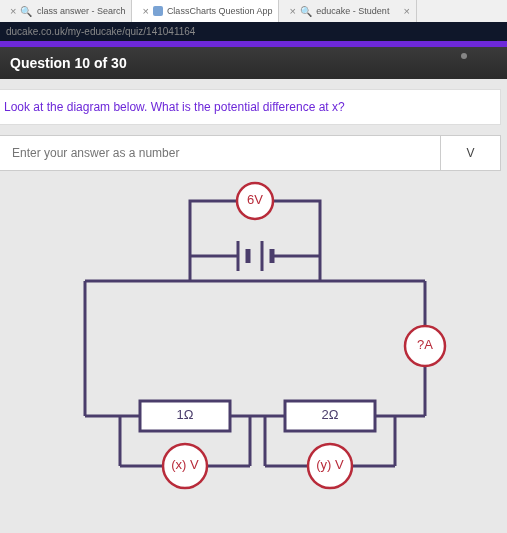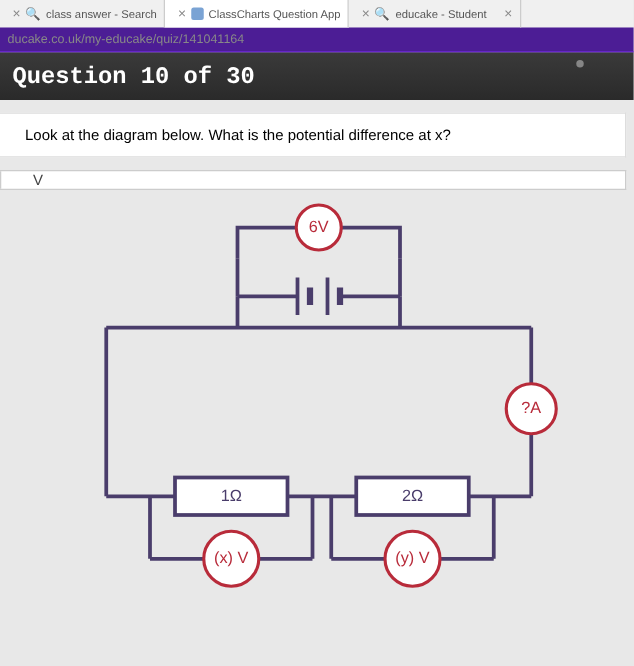--- a/index.html
+++ b/index.html
@@ -26,49 +26,48 @@
     padding: 0 6px;
     border-right: 1px solid #ccc;
     height: 100%;
     white-space: nowrap;
   }
   .tab.active { background: #fff; }
   .tab-close { color: #888; font-size: 11px; margin-left: 4px; cursor: pointer;}
   .search-icon { font-size: 10px; color: #888; }
   .favicon { width:10px; height:10px; display:inline-block; }
   .urlbar {
-    background: #4c1d95;
+    background: #0f172a;
     font-size: 10px;
     color: #888;
     padding: 4px 6px;
-    border-bottom: 1px solid #6d28d9;
+    border-bottom: 6px solid #6d28d9;
   }
   .question-bar {
     background: linear-gradient(#3a3a3a,#2a2a2a);
     color: #fff;
     padding: 8px 10px;
-    font-size: 19px;
+    font-size: 14px;
     font-weight: bold;
     position: relative;
-    font-family: Liberation Mono, monospace;
   }
   .question-bar::after{
     content:"";
     position:absolute;
     right:40px; top:6px;
     width:6px;height:6px;border-radius:50%;
     background:rgba(255,255,255,.4);
     box-shadow: 60px 10px 0 rgba(255,255,255,.2), 120px -2px 0 rgba(255,255,255,.15);
   }
   .prompt-area {
     background: #fff;
     margin: 10px 6px 0 0;
-    padding: 10px 20px;
+    padding: 10px 4px;
     font-size: 12px;
-    color: #000000;
+    color: #6d28d9;
     border: 1px solid #ddd;
     border-left: none;
   }
   .answer-row {
     display: flex;
     margin: 10px 6px 0 0;
     border: 1px solid #ccc;
     border-left: none;
     background: #fff;
   }
@@ -129,20 +128,21 @@
 
 <div class="question-bar">
   <span>Question 10 of 30</span>
 </div>
 
 <div class="prompt-area">
   <span>Look at the diagram below. What is the potential difference at x?</span>
 </div>
 
 <div class="answer-row">
+  <input class="answer-input" type="text" placeholder="Enter your answer as a number" style="">
   <div class="unit-box">
     <span>V</span>
   </div>
 </div>
 
 <div class="diagram-wrap">
 <svg viewBox="0 0 507 320" width="507" height="320">
 
   <path class="wire" d="M190 55 L190 30 L320 30 L320 55"></path>
 

